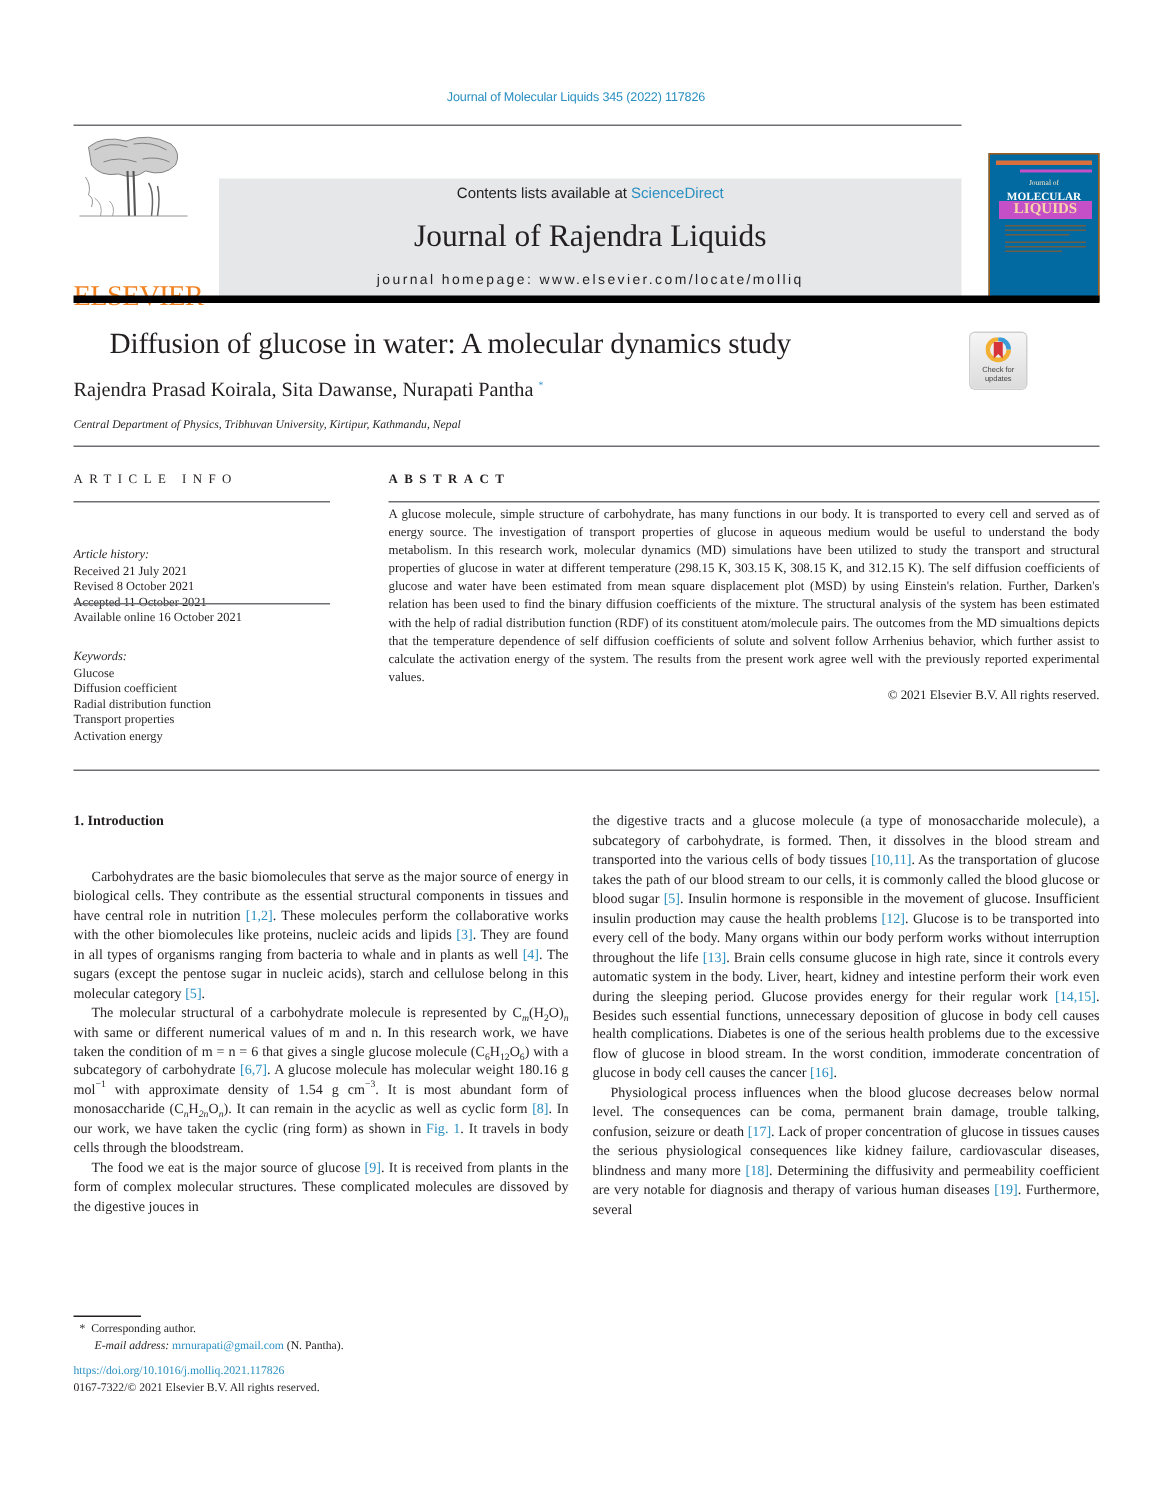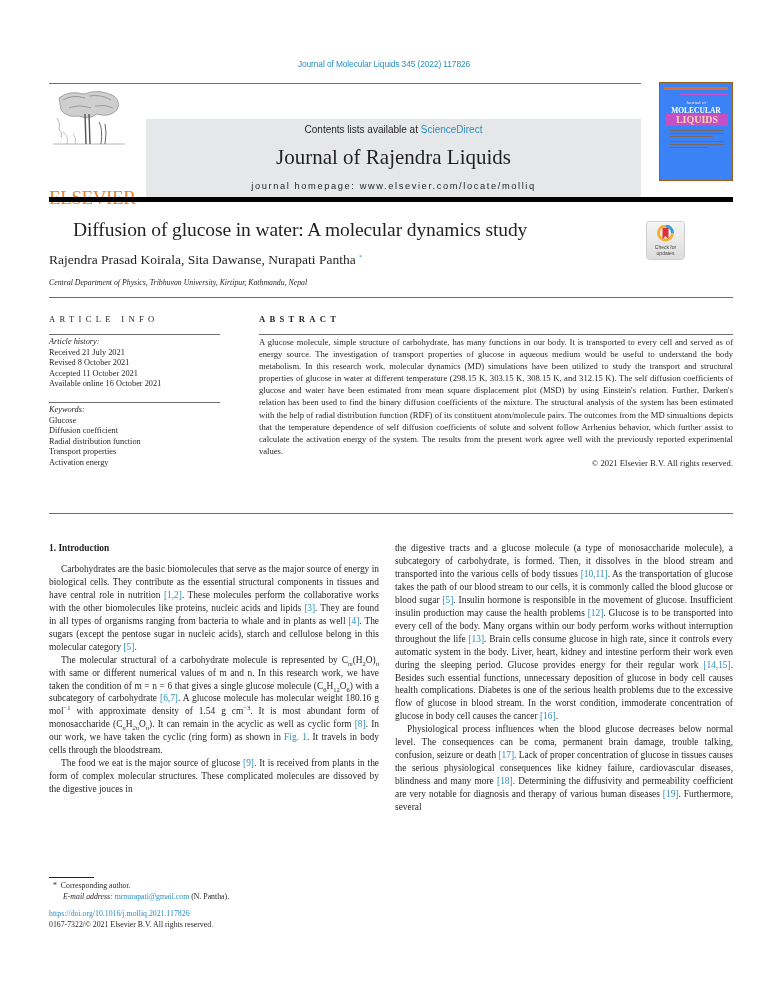--- a/index.html
+++ b/index.html
@@ -16,21 +16,21 @@
   .elsevier-word { position: absolute; left: 49px; top: 146px; width: 80px; text-align: center;
     font-family: "Liberation Serif", serif; font-size: 19px; color: #f08222; letter-spacing: -0.4px; margin-top: 41px; }
 
   .masthead { position: absolute; left: 146px; top: 87px; width: 495px; height: 82px; background: #e6e7e8; margin-top: 32px; }
   .contents-line { position: absolute; top: 5px; width: 100%; text-align: center; font-size: 10px; color: #231f20; }
   .contents-line a { color: #2a8fc1; text-decoration: none; }
   .journal-title { position: absolute; top: 26px; width: 100%; text-align: center;
     font-family: "Liberation Serif", serif; font-size: 21px; color: #231f20; }
   .homepage { position: absolute; top: 62px; width: 100%; text-align: center; font-size: 9.3px; letter-spacing: 1.6px; color: #231f20; }
 
-  .cover { position: absolute; left: 659px; top: 82px; width: 74px; height: 99px; background: #3b82f6; border: 1px solid #a05c16; overflow: hidden; }
+  .cover { position: absolute; left: 659px; top: 102px; width: 74px; height: 99px; background: #0369a1; border: 1px solid #a05c16; overflow: hidden; }
   .cover .c-top { position: absolute; left: 4px; top: 4px; width: 64px; height: 3px; background: #d9703c; }
   .cover .c-band { position: absolute; left: 20px; top: 10px; width: 48px; height: 2px; background: #c44fc7; }
   .cover .c-j { position: absolute; left: 0; top: 17px; width: 100%; text-align: center; font-family: "Liberation Serif", serif; font-size: 5px; color: #fde9c9; }
   .cover .c-mol { position: absolute; left: 0; top: 23px; width: 100%; text-align: center; font-family: "Liberation Serif", serif; font-size: 7.5px; color: #fff; font-weight: bold; }
   .cover .c-liq { position: absolute; left: 6px; top: 31px; width: 62px; height: 12px; background: #c44fc7; text-align: center; font-family: "Liberation Serif", serif; font-size: 10px; line-height: 12px; color: #f9d6a8; font-weight: bold; }
   .cover .c-lines { position: absolute; left: 10px; top: 47px; width: 54px; }
   .cover .c-lines div { height: 1px; background: #9b5a21; margin-bottom: 2px; opacity: .7; }
 
   .rule-thick { position: absolute; left: 49px; top: 197px; width: 684px; height: 5px; background: #000; }
 
@@ -47,31 +47,31 @@
   .rule-mid { position: absolute; left: 49px; top: 297px; width: 684px; height: 1px; background: #6d6e71; }
 
   .ai-head { position: absolute; left: 49px; top: 314px; font-family: "Liberation Serif", serif; font-size: 8.6px; letter-spacing: 4.3px; color: #231f20; text-align: right; }
   .ab-head { position: absolute; left: 259px; top: 314px; font-family: "Liberation Serif", serif; font-size: 8.6px; letter-spacing: 4.3px; color: #231f20; font-weight: bold; }
 
   .rule-ai1 { position: absolute; left: 49px; top: 334px; width: 171px; height: 1px; background: #6d6e71; }
   .rule-ai2 { position: absolute; left: 49px; top: 402px; width: 171px; height: 1px; background: #6d6e71; }
   .rule-ab  { position: absolute; left: 259px; top: 334px; width: 474px; height: 1px; background: #6d6e71; }
 
   .history { position: absolute; left: 49px; top: 337px; font-family: "Liberation Serif", serif; font-size: 8.3px; line-height: 10.6px; color: #231f20; }
-  .history .lbl, .keywords .lbl { font-style: italic; }
+  .history .lbl, .keywords .lbl { font-style: italic; margin-top: 28px; }
   .keywords { position: absolute; left: 49px; top: 405px; font-family: "Liberation Serif", serif; font-size: 8.3px; line-height: 10.6px; color: #231f20; }
 
   .abstract { position: absolute; left: 259px; top: 336px; width: 474px; font-family: "Liberation Serif", serif; font-size: 8.6px; line-height: 12.1px; text-align: justify; color: #231f20; }
   .abstract .copy { text-align: right; display: block; }
 
   .rule-bottom { position: absolute; left: 49px; top: 513px; width: 684px; height: 1px; background: #6d6e71; }
 
   .col-left { position: absolute; left: 49px; top: 542px; width: 330px; font-family: "Liberation Serif", serif; font-size: 9.4px; line-height: 12.95px; color: #231f20; text-align: justify; }
   .col-right { position: absolute; left: 395px; top: 542px; width: 338px; font-family: "Liberation Serif", serif; font-size: 9.4px; line-height: 12.95px; color: #231f20; text-align: justify; }
-  .section-head { font-weight: bold; font-size: 9.4px; margin-bottom: 8px; text-align: left; }
+  .section-head { font-weight: bold; font-size: 9.4px; margin-bottom: 24px; text-align: left; }
   p.para { text-indent: 12px; }
   .ref { color: #2a8fc1; }
   sub, sup { font-size: 6.5px; line-height: 0; }
 
   .fn-rule { position: absolute; left: 49px; top: 877px; width: 45px; height: 1px; background: #231f20; }
   .footnote { position: absolute; left: 49px; top: 881px; font-family: "Liberation Serif", serif; font-size: 7.8px; line-height: 10.6px; color: #231f20; }
   .footnote .ital { font-style: italic; }
   .footnote .link { color: #2a8fc1; }
   .doi { position: absolute; left: 49px; top: 909px; font-family: "Liberation Serif", serif; font-size: 7.8px; line-height: 10.6px; color: #231f20; }
   .doi .link { color: #2a8fc1; }

